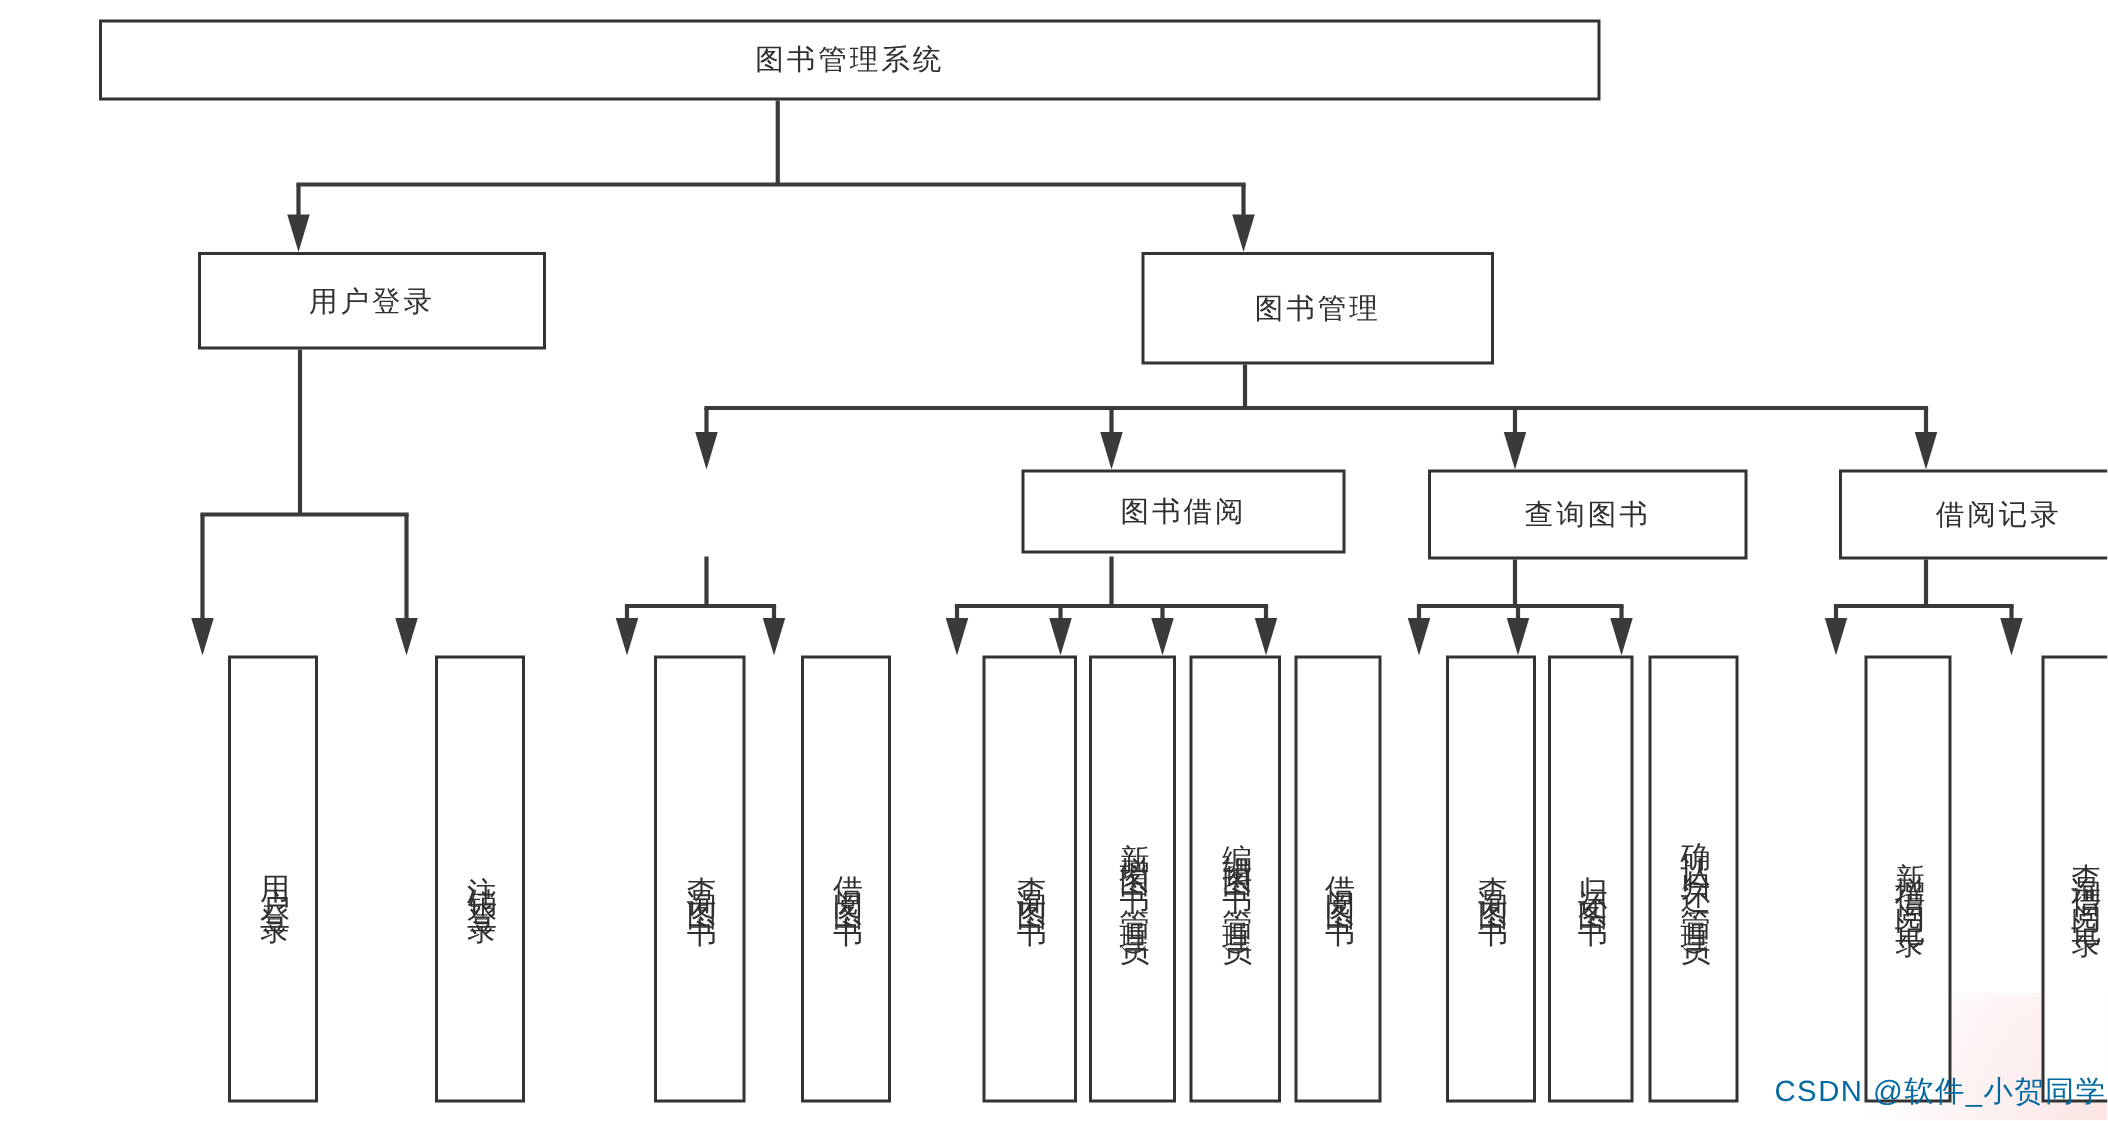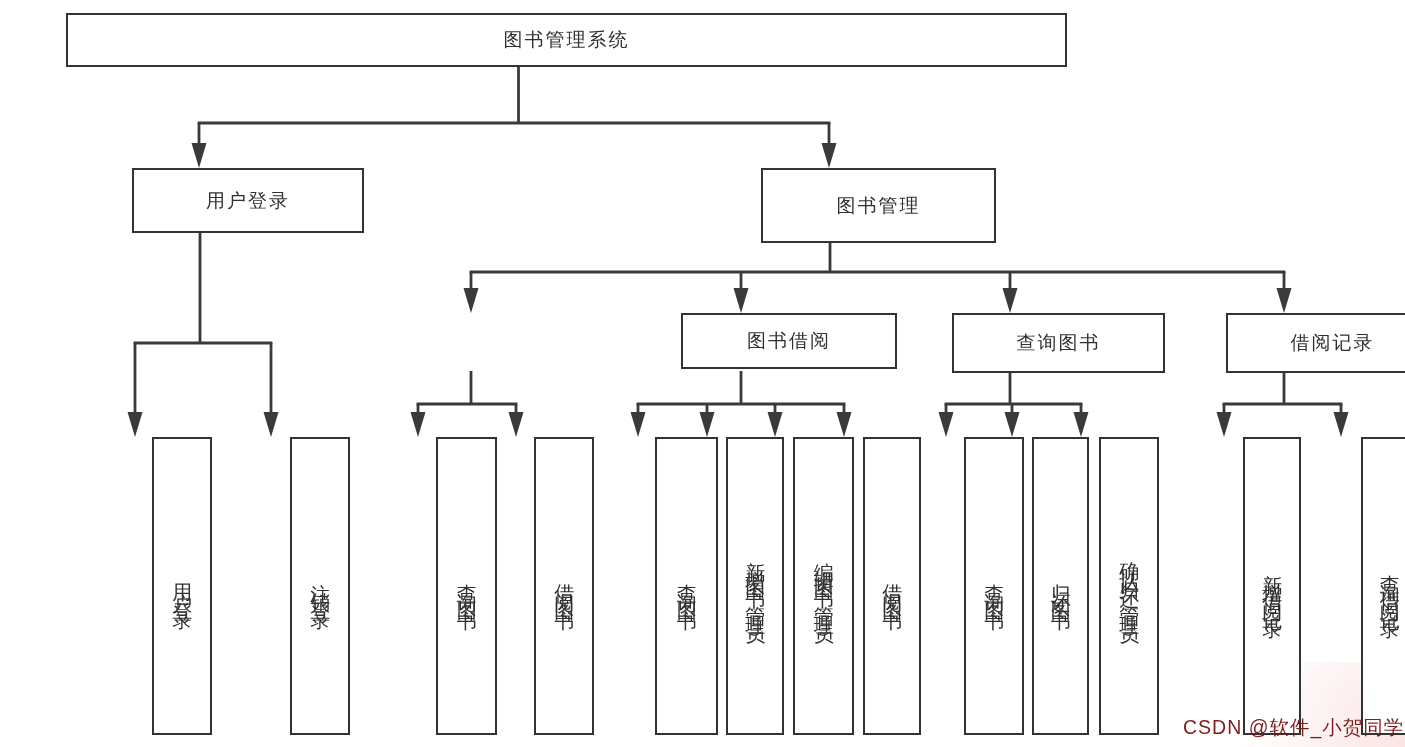--- a/index.html
+++ b/index.html
@@ -15,21 +15,21 @@
   }
   .hbox .label{font-size:19px;letter-spacing:2px;color:#303030;white-space:nowrap;}
   .root{left:18px;top:13px;width:1001px;height:54px;}
   .leaf .label{
     writing-mode:vertical-rl;text-orientation:mixed;
     font-size:20px;letter-spacing:9px;line-height:1.08;color:#303030;
   }
   .leaf{top:437px;height:298px;border-width:2.4px;}
   .watermark{
     position:absolute;left:1183px;top:714px;z-index:3;
-    font-size:19.5px;letter-spacing:1px;color:#7f1d1d;white-space:nowrap;
+    font-size:19.5px;letter-spacing:1px;color:#0369a1;white-space:nowrap;
   }
   .corner-tint{
     position:absolute;right:0;bottom:0;width:210px;height:85px;z-index:0;
     background:radial-gradient(circle at 100% 100%, rgba(248,205,205,0.55), rgba(248,205,205,0) 72%);
   }
 </style>
 </head>
 <body>
 
 <div class="canvas">

